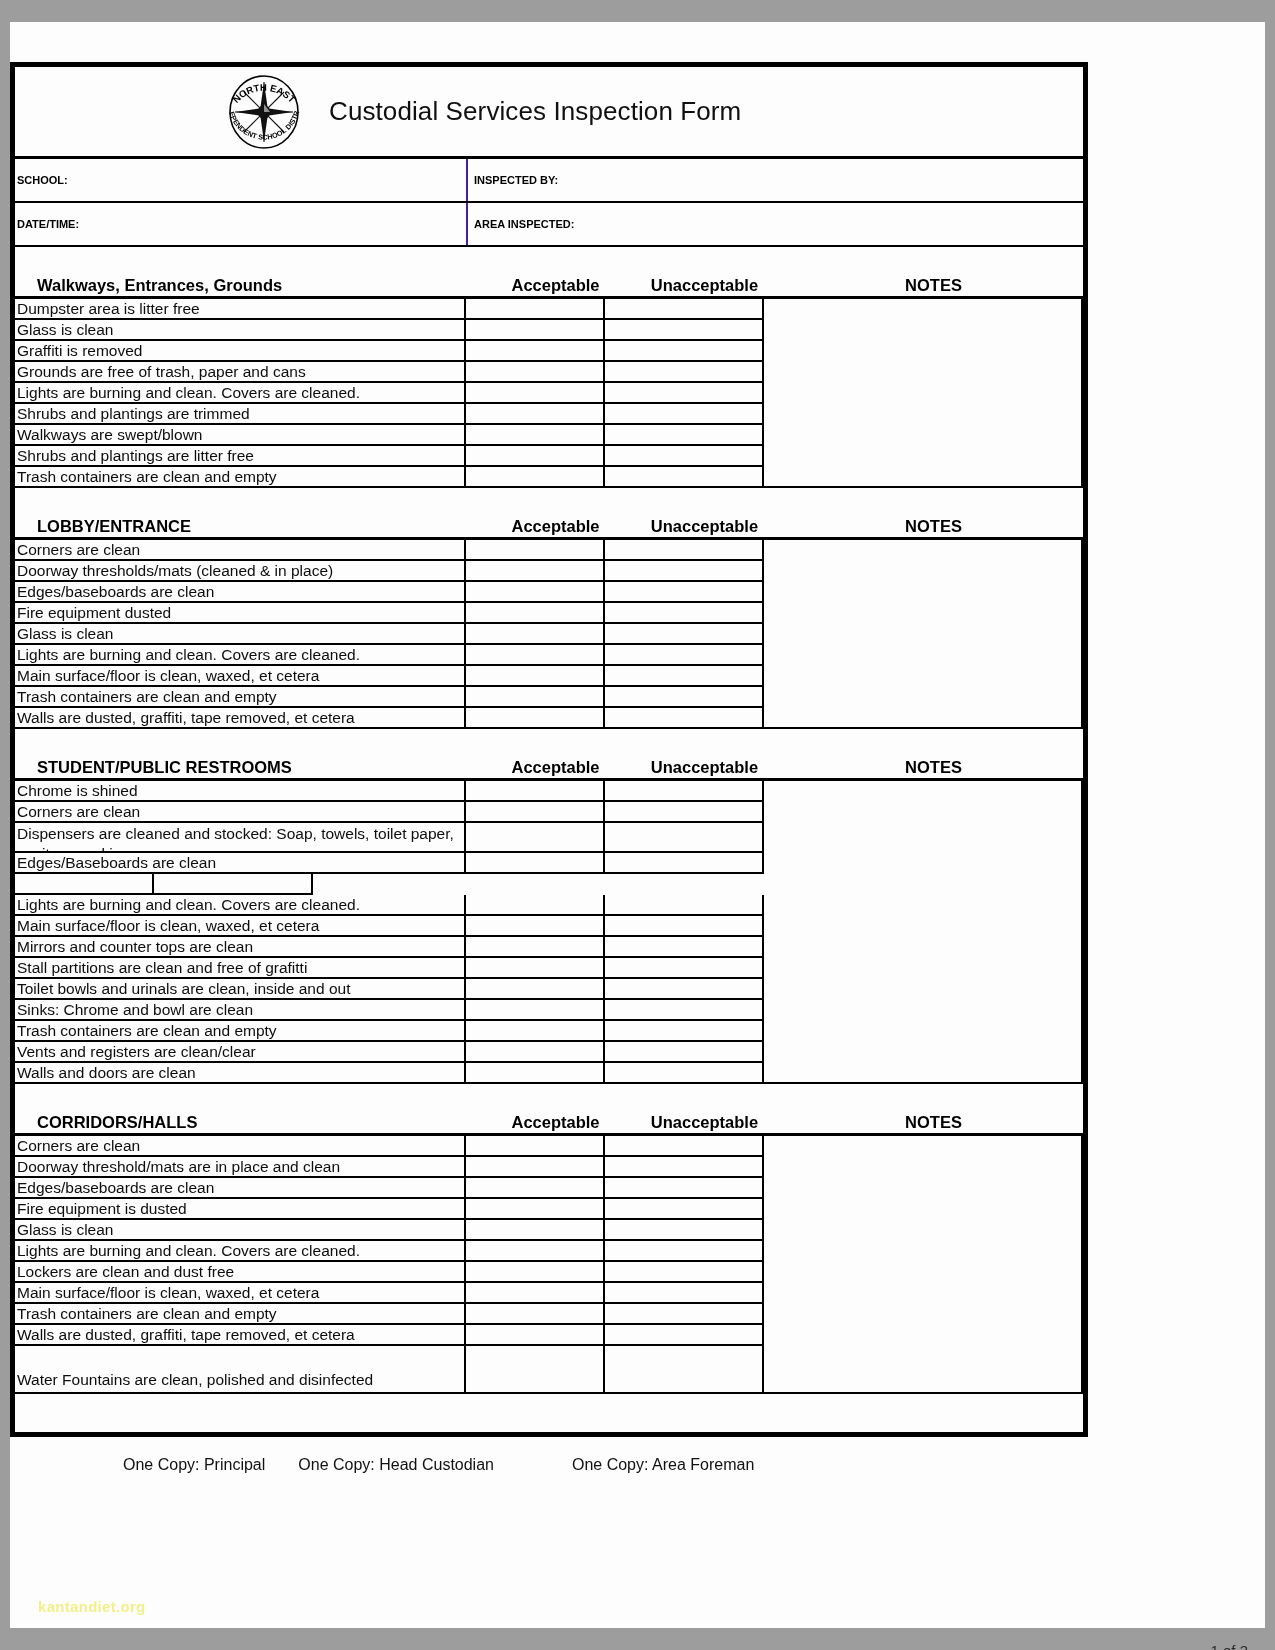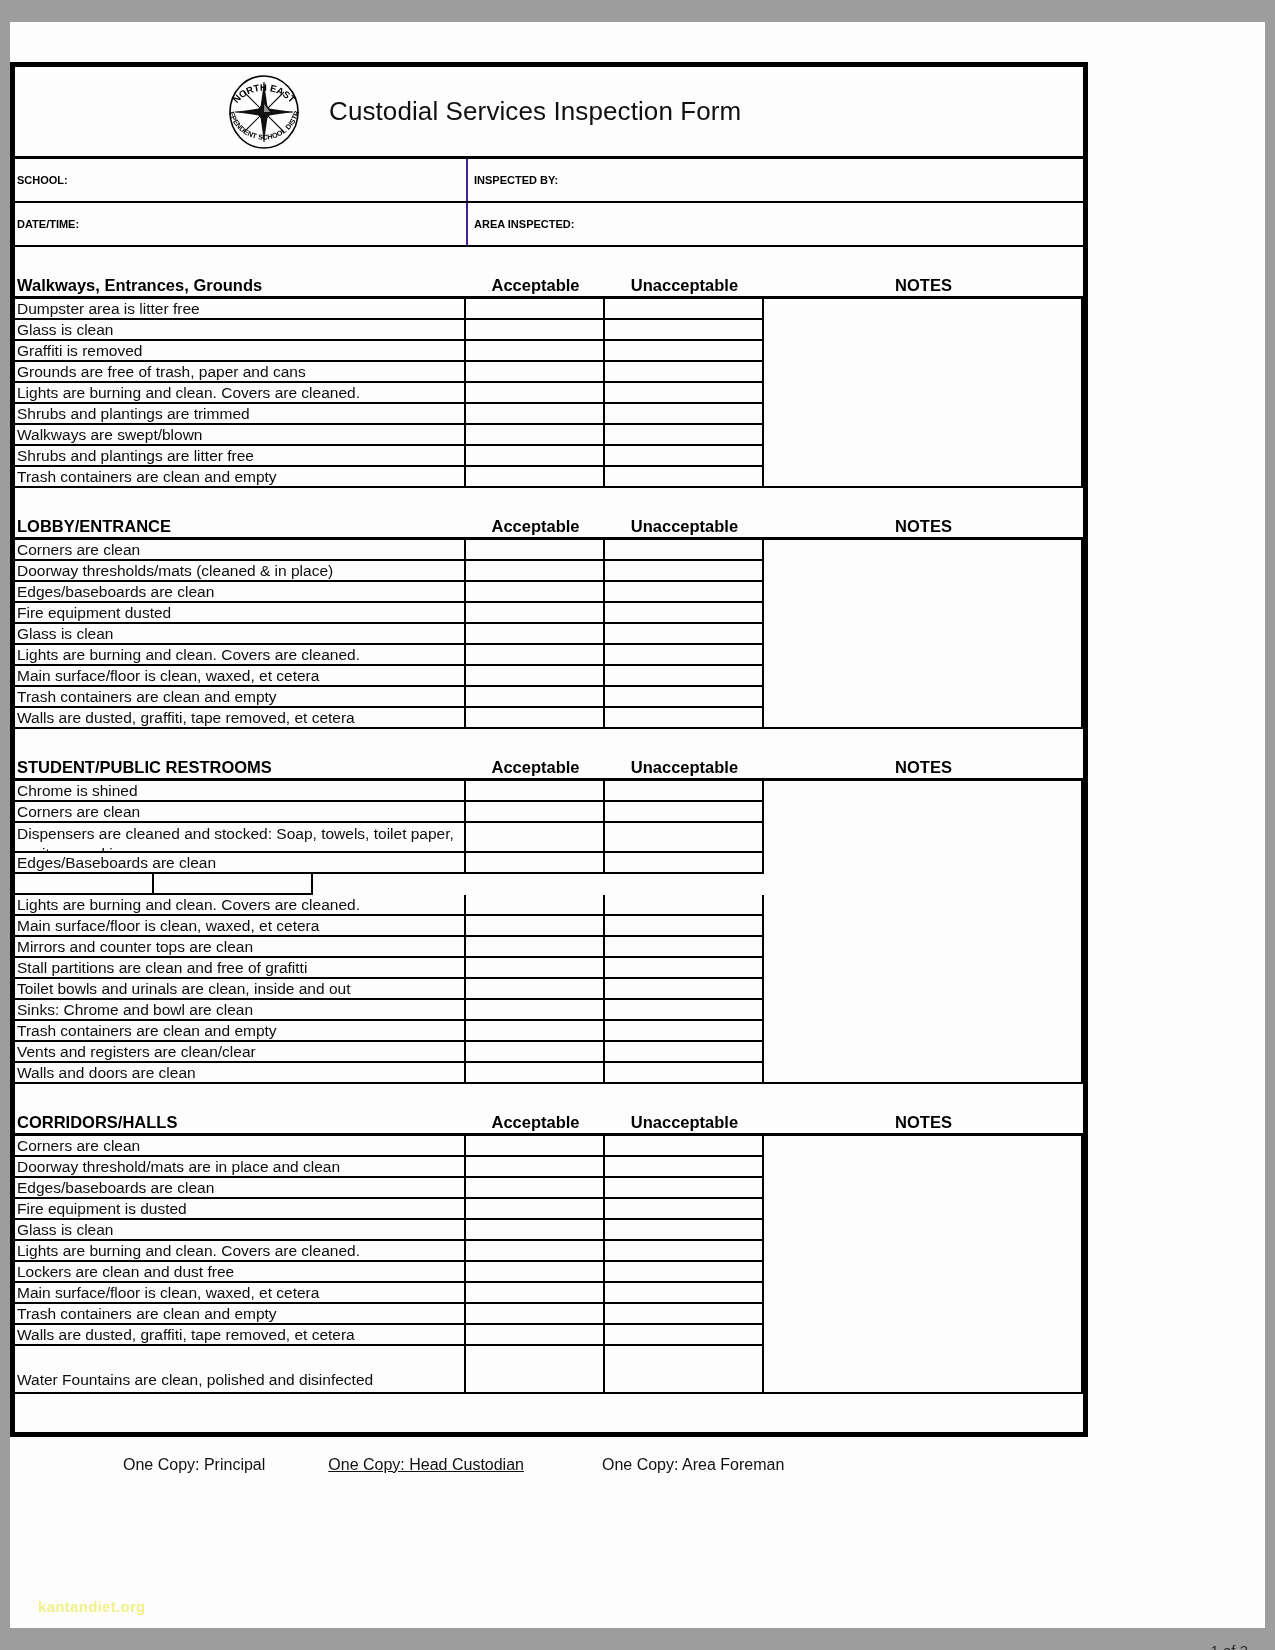--- a/index.html
+++ b/index.html
@@ -68,21 +68,21 @@
   .spacer-row{ height:22px; background:#fdfdfd; }
   .sec-head{
     display:flex;
     height:30px;
     align-items:flex-end;
     border-bottom:3px solid #000;
     font-weight:bold;
     font-size:16.5px;
     padding-bottom:1px;
   }
-  .sec-head .c-item{ width:451px; flex:0 0 451px; padding-left:2px; white-space:nowrap; }
+  .sec-head .c-item{ width:451px; flex:0 0 451px; padding-left:2px; white-space:nowrap;margin-left:20px; }
   .sec-head .c-acc{ width:139px; flex:0 0 139px; text-align:center; }
   .sec-head .c-unacc{ width:159px; flex:0 0 159px; text-align:center; }
   .sec-head .c-notes{ flex:1 1 auto; text-align:center; }
 
   .item-row{
     display:flex;
     height:21px;
     font-size:15.5px;
     color:#0d0d0d;
   }
@@ -125,21 +125,21 @@
   #footer-copies{
     position:absolute;
     left:0; top:62px;
     width:100%;
     display:flex;
     font-size:16px;
     color:#111;
   }
   #footer-copies span{ white-space:nowrap; }
   .cp1{ margin-left:108px; }
-  .cp2{ margin-left:63px;text-decoration:underline; }
+  .cp2{ margin-left:33px; }
   .cp3{ margin-left:78px; }
 
   #watermark{
     position:absolute;
     left:28px; top:1576px;
     font-size:15px;
     font-weight:bold;
     color:#f2f08a;
     letter-spacing:.3px;
   }

